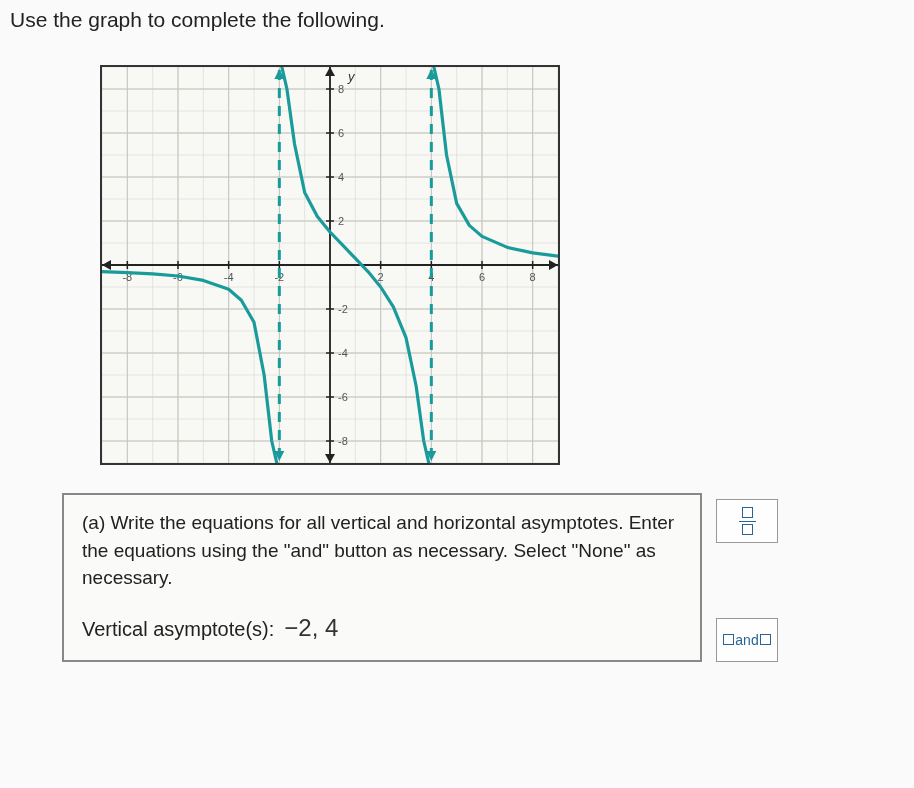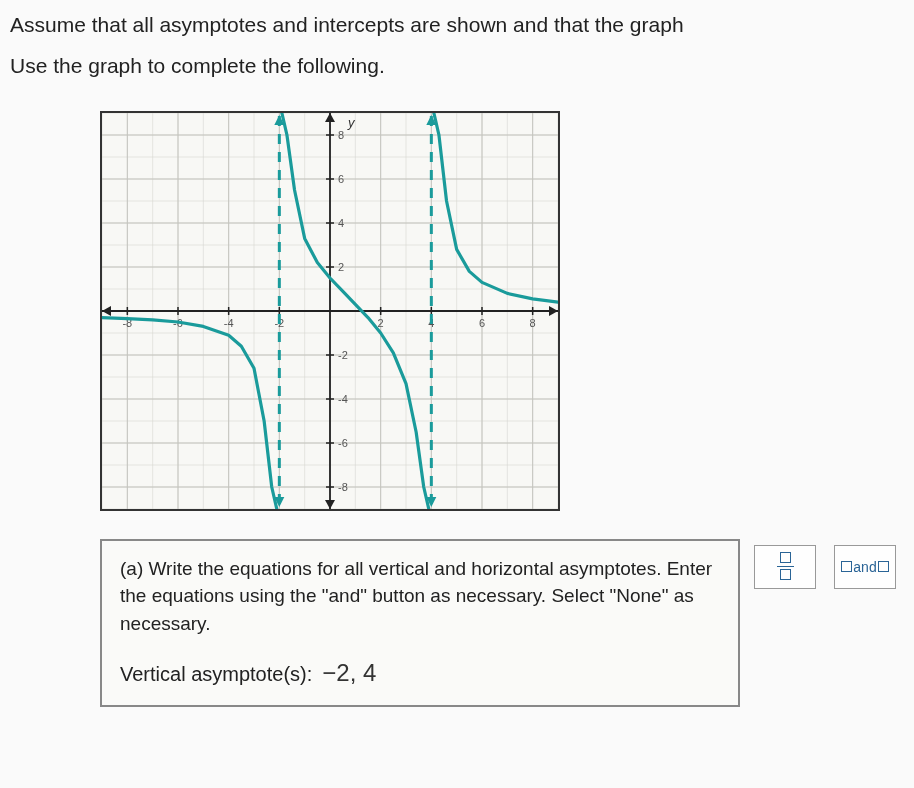--- a/index.html
+++ b/index.html
@@ -36,21 +36,21 @@
     width: 460px;
     height: 400px;
     border: 2px solid #333;
     background: #f8f8f5;
     position: relative;
   }
   svg { display: block; }
   .question-row {
     display: flex;
     gap: 14px;
-    margin-left: 90px;
+    margin-left: 52px;
   }
   .question-box {
     border: 2px solid #888;
     background: #fafaf8;
     padding: 14px 18px 18px 18px;
     width: 640px;
   }
   .question-text {
     font-size: 19px;
     color: #222;
@@ -63,21 +63,21 @@
     display: flex;
     align-items: baseline;
   }
   .answer-value {
     color: #333;
     font-size: 24px;
     margin-left: 10px;
   }
   .tool-col {
     display: flex;
-    flex-direction: row;
+    flex-direction: column;
     gap: 18px;
     padding-top: 6px;
     justify-content: space-between;
   }
   .tool-btn {
     width: 62px;
     height: 44px;
     border: 1px solid #999;
     background: #fefefe;
     display: flex;
@@ -98,21 +98,20 @@
   .frac .bot { padding-top: 1px; }
   .and-btn {
     font-size: 14px;
   }
   .sq { display:inline-block; width:11px; height:11px; border:1.5px solid #2a6496; margin:0 1px; }
 </style>
 </head>
 <body>
 
 <div class="page">
-  <div class="instruction">Assume that all asymptotes and intercepts are shown and that the graph</div>
   <div class="subinstruction">Use the graph to complete the following.</div>
 
   <div class="graph-wrap">
     <div class="graph-box">
       <svg id="chart-svg" width="456" height="396">
           <line x1="0" y1="0" x2="0" y2="396" stroke="#d6d6d2" stroke-width="0.6"></line>
           <line x1="25.333333333333332" y1="0" x2="25.333333333333332" y2="396" stroke="#d6d6d2" stroke-width="0.6"></line>
           <line x1="50.666666666666664" y1="0" x2="50.666666666666664" y2="396" stroke="#d6d6d2" stroke-width="0.6"></line>
           <line x1="76" y1="0" x2="76" y2="396" stroke="#d6d6d2" stroke-width="0.6"></line>
           <line x1="101.33333333333333" y1="0" x2="101.33333333333333" y2="396" stroke="#d6d6d2" stroke-width="0.6"></line>

